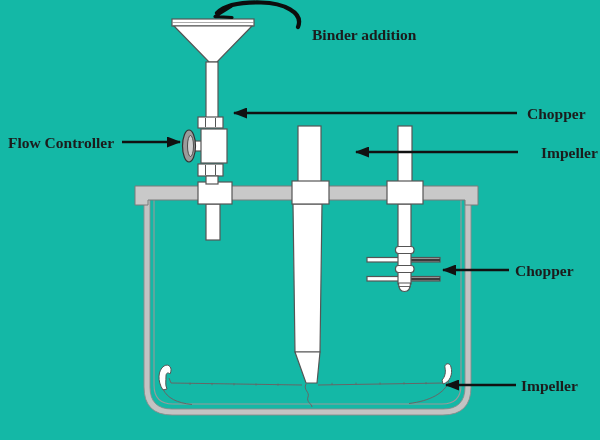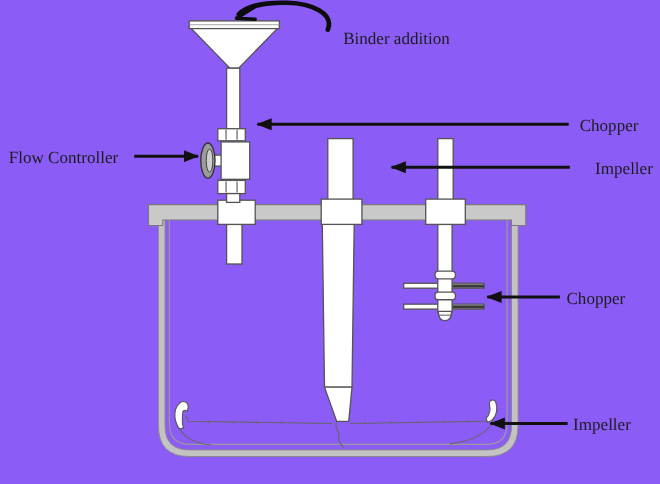--- a/index.html
+++ b/index.html
@@ -1,16 +1,16 @@
 <!DOCTYPE html>
 <html><head>
 <meta charset="utf-8">
 <style>
   html,body{margin:0;padding:0;background:#ffffff;}
-  .canvas{position:relative;width:600px;height:440px;background:#8b5cf6;overflow:hidden;}
+  .canvas{position:relative;width:600px;height:440px;background:#14b8a6;overflow:hidden;font-weight:bold;}
   svg{display:block;}
   .lbl{
     font-family:"Liberation Serif","DejaVu Serif",serif;
     font-size:15.5px;
     fill:#1c1c1c;
   }
   .thin{stroke:#555;stroke-width:1.2;fill:#ffffff;}
   .edge{stroke:#666;stroke-width:1;fill:none;}
 </style>
 </head>

